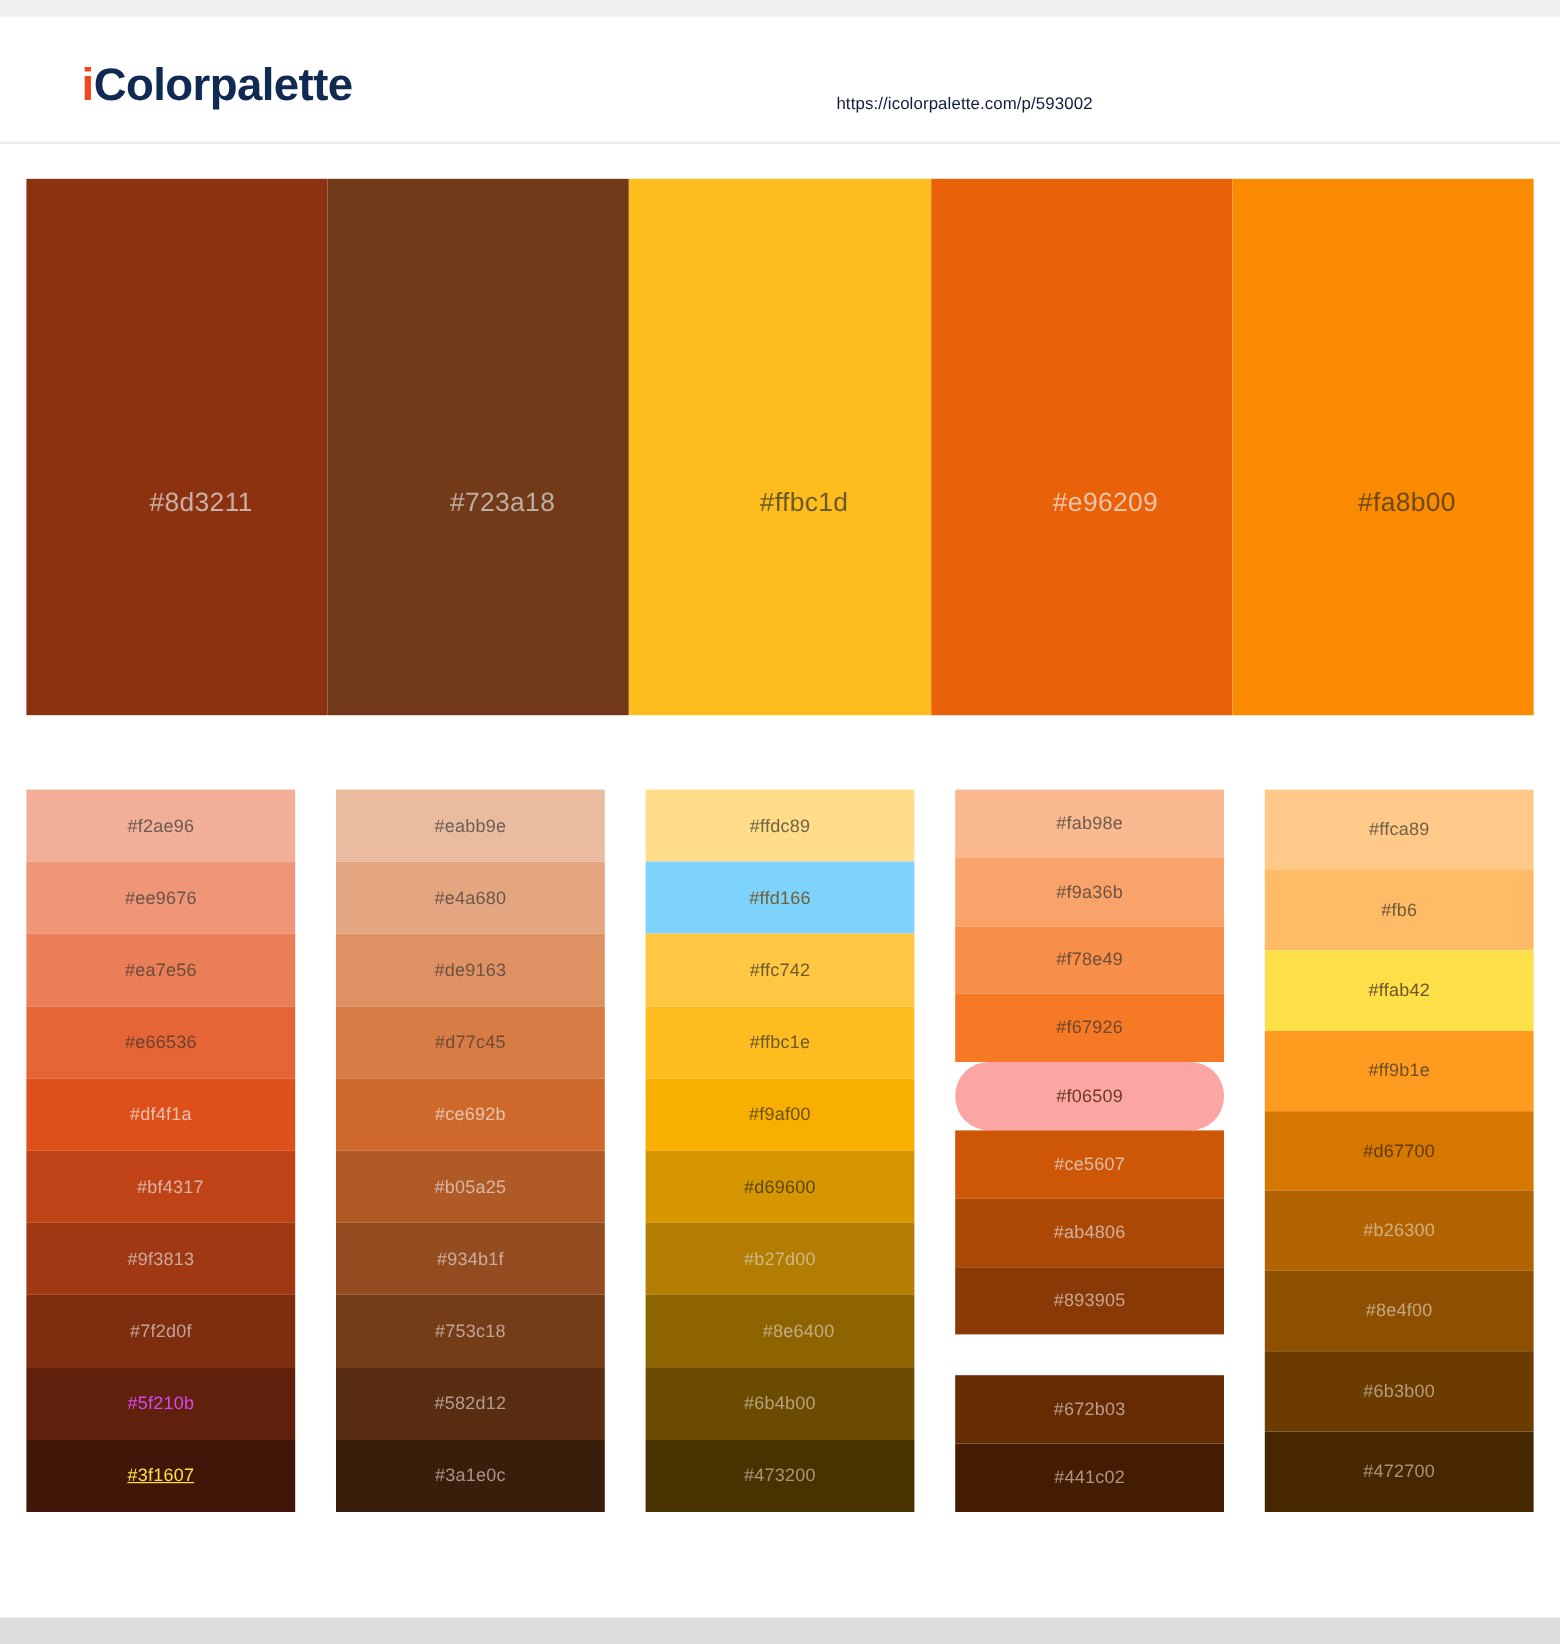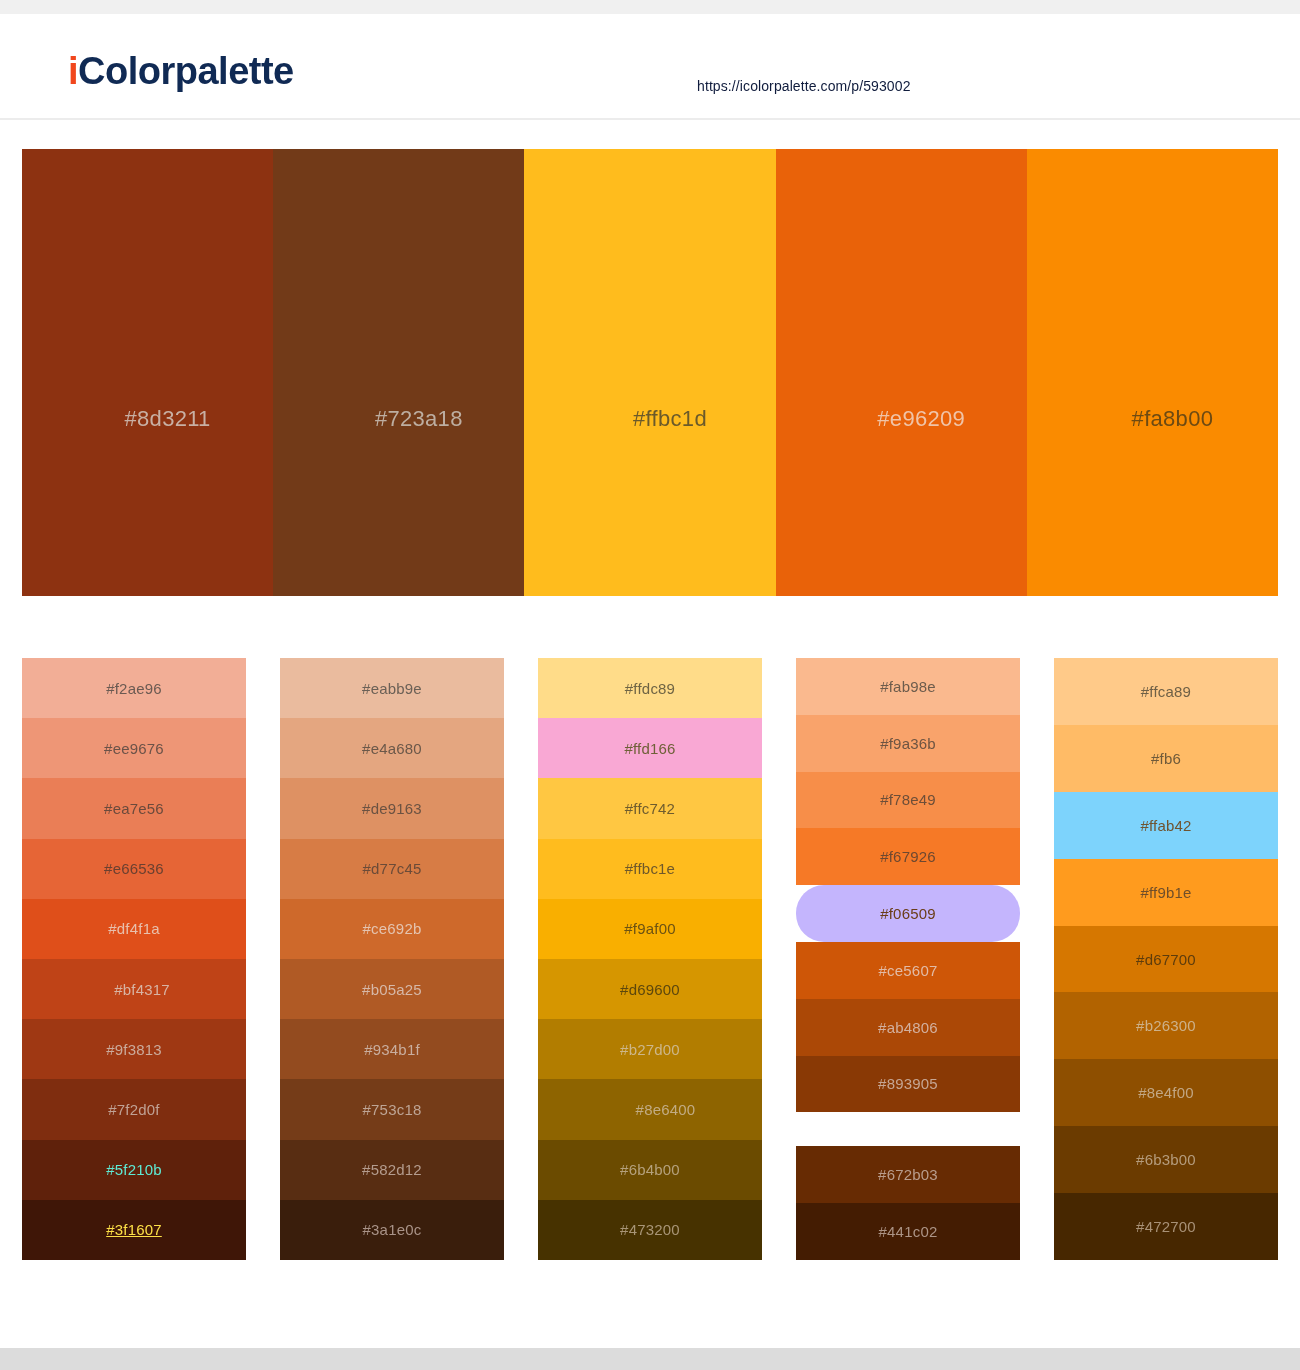--- a/index.html
+++ b/index.html
@@ -154,63 +154,63 @@
   <div class="shades-grid">
       <div class="shade-col">
         <div class="shade-cell" style="background: rgb(242, 174, 150); color: rgb(107, 90, 82);">#f2ae96</div>
         <div class="shade-cell" style="background: rgb(238, 150, 118); color: rgb(107, 82, 72);">#ee9676</div>
         <div class="shade-cell" style="background: rgb(234, 126, 86); color: rgb(107, 74, 60);">#ea7e56</div>
         <div class="shade-cell" style="background: rgb(230, 101, 54); color: rgb(107, 64, 48);">#e66536</div>
         <div class="shade-cell" style="background: rgb(223, 79, 26); color: rgb(232, 192, 173);">#df4f1a</div>
         <div class="shade-cell" style="background: rgb(191, 67, 23); color: rgb(216, 180, 164); padding-left: 16px;">#bf4317</div>
         <div class="shade-cell" style="background: rgb(159, 56, 19); color: rgb(203, 171, 156);">#9f3813</div>
         <div class="shade-cell" style="background: rgb(127, 45, 15); color: rgb(192, 162, 149);">#7f2d0f</div>
-        <div class="shade-cell" style="background: rgb(95, 33, 11); color: #5eead4;">#5f210b</div>
+        <div class="shade-cell" style="background: rgb(95, 33, 11); color: #d946ef;">#5f210b</div>
         <div class="shade-cell" style="background: rgb(63, 22, 7); color: #fde047; text-decoration: underline;">#3f1607</div>
       </div>
       <div class="shade-col">
         <div class="shade-cell" style="background: rgb(234, 187, 158); color: rgb(107, 96, 86);">#eabb9e</div>
         <div class="shade-cell" style="background: rgb(228, 166, 128); color: rgb(107, 88, 73);">#e4a680</div>
         <div class="shade-cell" style="background: rgb(222, 145, 99); color: rgb(107, 82, 66);">#de9163</div>
         <div class="shade-cell" style="background: rgb(215, 124, 69); color: rgb(107, 75, 56);">#d77c45</div>
         <div class="shade-cell" style="background: rgb(206, 105, 43); color: rgb(228, 196, 176);">#ce692b</div>
         <div class="shade-cell" style="background: rgb(176, 90, 37); color: rgb(214, 184, 168);">#b05a25</div>
         <div class="shade-cell" style="background: rgb(147, 75, 31); color: rgb(201, 174, 159);">#934b1f</div>
         <div class="shade-cell" style="background: rgb(117, 60, 24); color: rgb(190, 165, 149);">#753c18</div>
         <div class="shade-cell" style="background: rgb(88, 45, 18); color: rgb(180, 156, 142);">#582d12</div>
         <div class="shade-cell" style="background: rgb(58, 30, 12); color: rgb(169, 147, 136);">#3a1e0c</div>
       </div>
       <div class="shade-col">
         <div class="shade-cell" style="background: rgb(255, 220, 137); color: rgb(111, 100, 68);">#ffdc89</div>
-        <div class="shade-cell" style="background: #f9a8d4; color: rgb(111, 96, 56);">#ffd166</div>
+        <div class="shade-cell" style="background: #7dd3fc; color: rgb(111, 96, 56);">#ffd166</div>
         <div class="shade-cell" style="background: rgb(255, 199, 66); color: rgb(111, 92, 46);">#ffc742</div>
         <div class="shade-cell" style="background: rgb(255, 188, 30); color: rgb(111, 88, 42);">#ffbc1e</div>
         <div class="shade-cell" style="background: rgb(249, 175, 0); color: rgb(108, 82, 18);">#f9af00</div>
         <div class="shade-cell" style="background: rgb(214, 150, 0); color: rgb(93, 71, 12);">#d69600</div>
         <div class="shade-cell" style="background: rgb(178, 125, 0); color: rgb(205, 183, 138);">#b27d00</div>
         <div class="shade-cell" style="background: rgb(142, 100, 0); color: rgb(194, 172, 132); padding-left: 31px;">#8e6400</div>
         <div class="shade-cell" style="background: rgb(107, 75, 0); color: rgb(181, 161, 124);">#6b4b00</div>
         <div class="shade-cell" style="background: rgb(71, 50, 0); color: rgb(168, 149, 118);">#473200</div>
       </div>
       <div class="shade-col">
         <div class="shade-cell" style="background: rgb(250, 185, 142); color: rgb(109, 92, 76);">#fab98e</div>
         <div class="shade-cell" style="background: rgb(249, 163, 107); color: rgb(109, 84, 66);">#f9a36b</div>
         <div class="shade-cell" style="background: rgb(247, 142, 73); color: rgb(109, 78, 56);">#f78e49</div>
         <div class="shade-cell" style="background: rgb(246, 121, 38); color: rgb(109, 72, 48);">#f67926</div>
-        <div class="shade-cell" style="background: #c4b5fd; color: rgb(106, 61, 24); border-radius: 28px;">#f06509</div>
+        <div class="shade-cell" style="background: #fca5a5; color: rgb(106, 61, 24); border-radius: 28px;">#f06509</div>
         <div class="shade-cell" style="background: rgb(206, 86, 7); color: rgb(226, 187, 166);">#ce5607</div>
         <div class="shade-cell" style="background: rgb(171, 72, 6); color: rgb(211, 176, 158);">#ab4806</div>
         <div class="shade-cell" style="background: rgb(137, 57, 5); color: rgb(198, 166, 148);">#893905</div>
         <div class="shade-cell" style="background: rgb(103, 43, 3); color: rgb(185, 157, 141); margin-top: 34px;">#672b03</div>
         <div class="shade-cell" style="background: rgb(68, 28, 2); color: rgb(172, 148, 134);">#441c02</div>
       </div>
       <div class="shade-col">
         <div class="shade-cell" style="background: rgb(255, 202, 137); color: rgb(111, 96, 70);">#ffca89</div>
         <div class="shade-cell" style="background: rgb(255, 187, 102); color: rgb(111, 90, 58);">#fb6</div>
-        <div class="shade-cell" style="background: #7dd3fc; color: rgb(111, 84, 48);">#ffab42</div>
+        <div class="shade-cell" style="background: #fde047; color: rgb(111, 84, 48);">#ffab42</div>
         <div class="shade-cell" style="background: rgb(255, 155, 30); color: rgb(111, 78, 42);">#ff9b1e</div>
         <div class="shade-cell" style="background: rgb(214, 119, 0); color: rgb(93, 60, 12);">#d67700</div>
         <div class="shade-cell" style="background: rgb(178, 99, 0); color: rgb(205, 177, 137);">#b26300</div>
         <div class="shade-cell" style="background: rgb(142, 79, 0); color: rgb(194, 167, 132);">#8e4f00</div>
         <div class="shade-cell" style="background: rgb(107, 59, 0); color: rgb(181, 156, 124);">#6b3b00</div>
         <div class="shade-cell" style="background: rgb(71, 39, 0); color: rgb(168, 145, 118);">#472700</div>
       </div>
     </div>
 
   <div class="bottom-strip" style="background: rgb(220, 220, 220);"></div>

